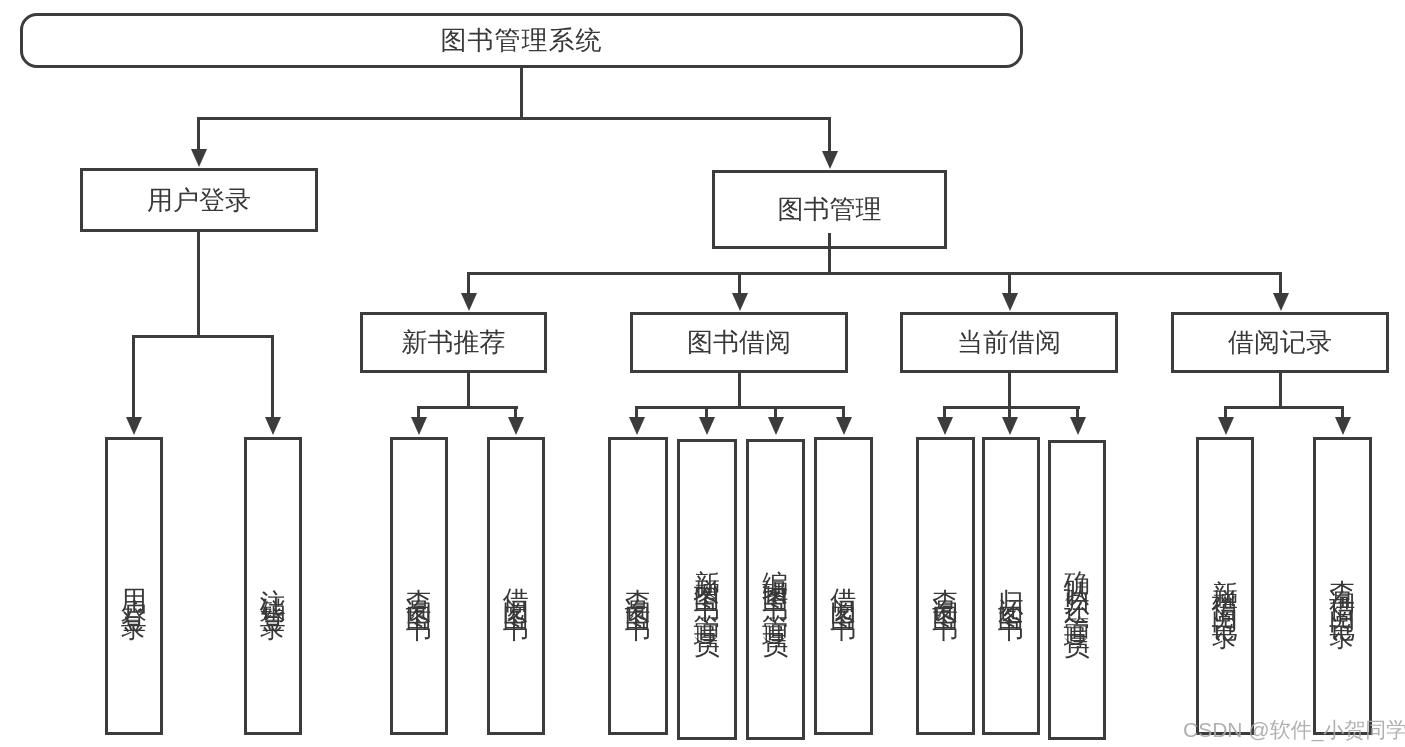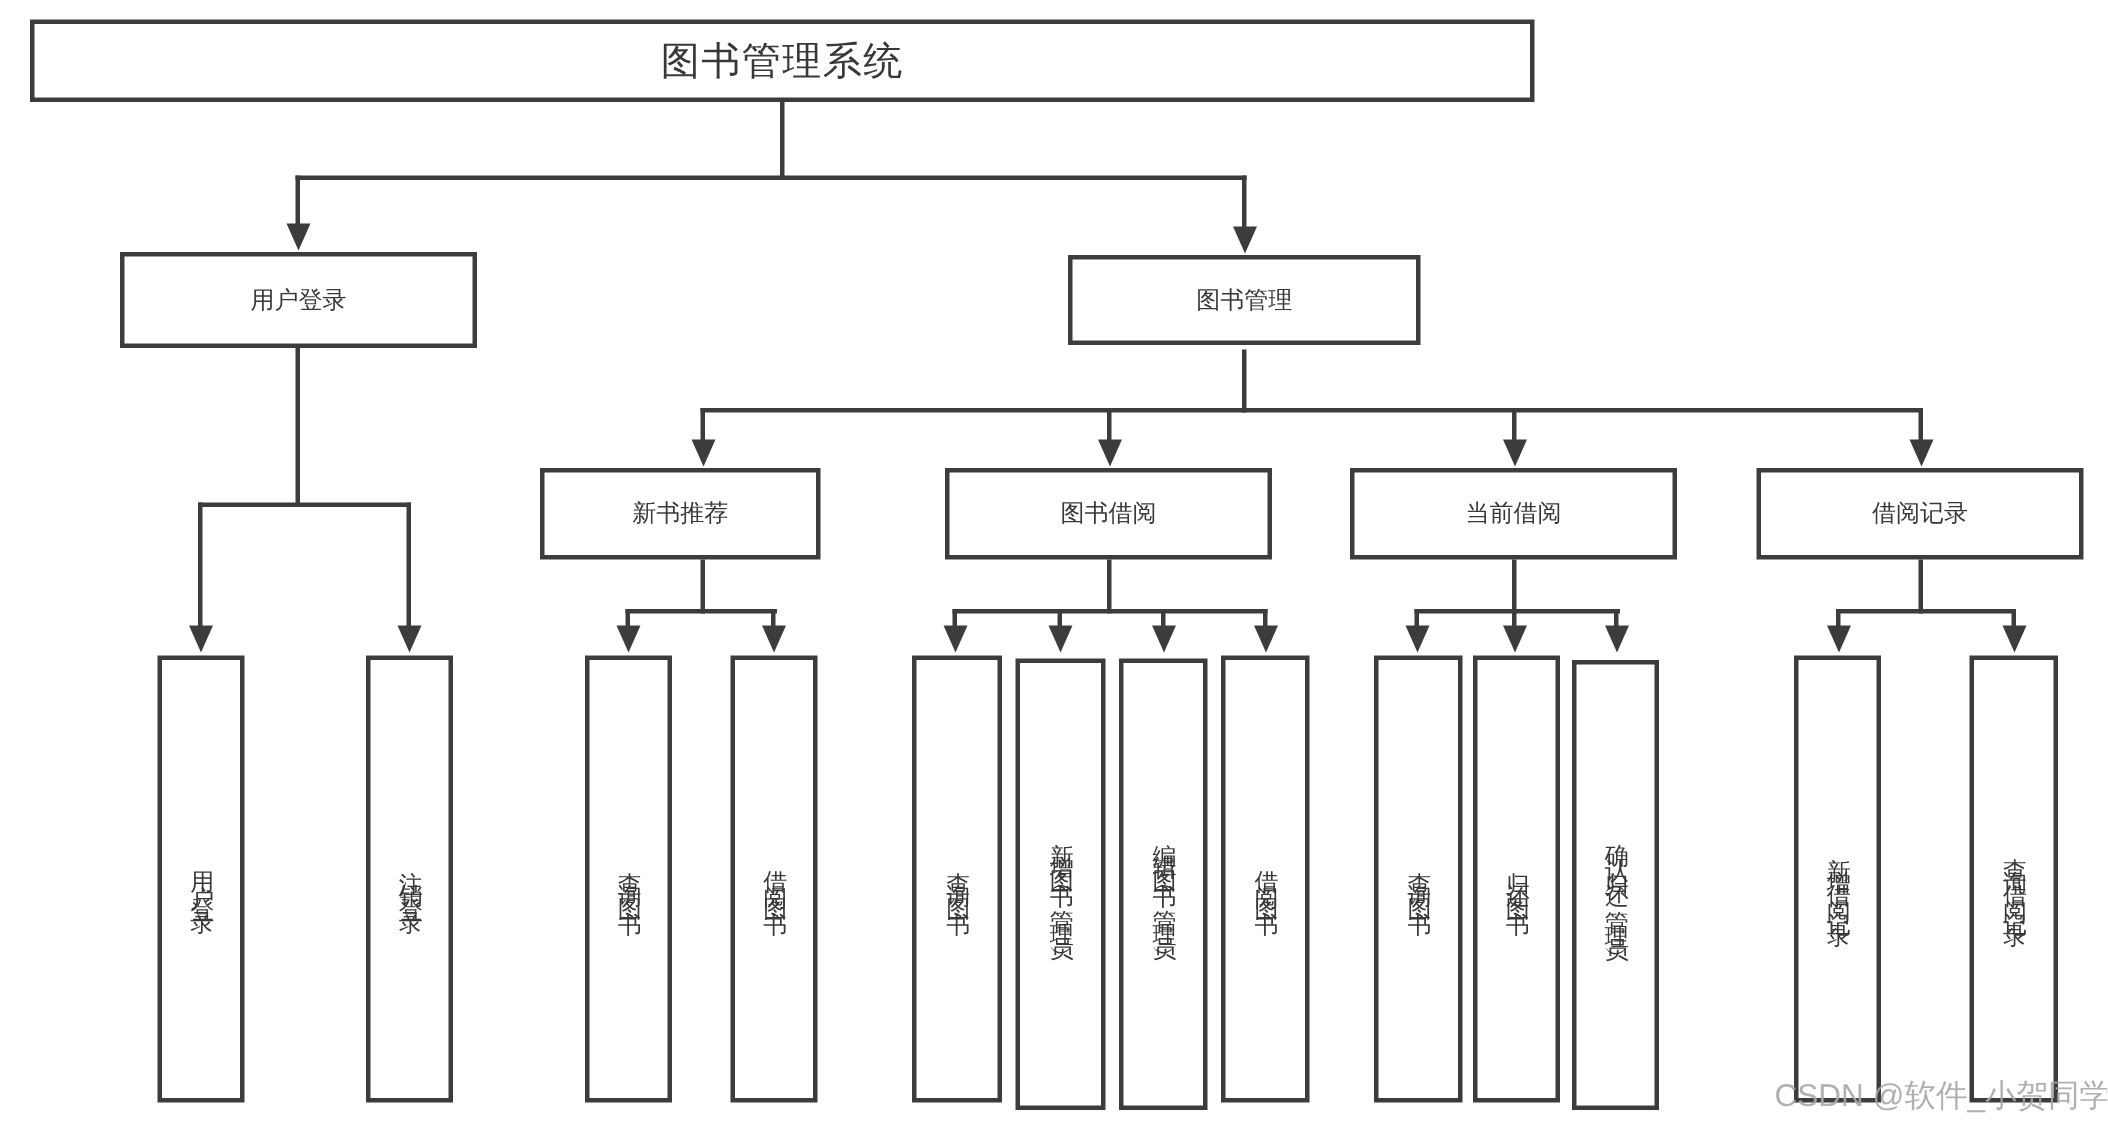--- a/index.html
+++ b/index.html
@@ -18,21 +18,21 @@
     overflow:hidden;
   }
   .box{
     position:absolute;
     box-sizing:border-box;
     border:3px solid var(--line);
     background:var(--background);
     display:flex;
     align-items:center;
     justify-content:center;
-    font-size:16px;
+    font-size:26px;
     color:var(--text);
   }
   .box.root{font-size:26px;letter-spacing:1px;}
   .vtext{
     writing-mode:vertical-rl;
     text-orientation:mixed;
     letter-spacing:9px;
     line-height:1.1;
     white-space:nowrap;
   }
@@ -55,29 +55,29 @@
     opacity:.9;
     z-index:10;
     white-space:nowrap;
   }
 </style>
 </head>
 <body>
 
 <div id="stage">
 
-  <div class="box root" style="left:20px;top:13px;width:1003px;height:55px;">
+  <div class="box root" style="left:20px;top:13px;width:1003px;height:55px;border-radius:17px;">
     <span>图书管理系统</span>
   </div>
 
   <div class="box" style="left:80px;top:168px;width:238px;height:64px;">
     <span>用户登录</span>
   </div>
 
-  <div class="box" style="left:712px;top:170px;width:235px;height:60px;font-family:Liberation Mono, monospace;">
+  <div class="box" style="left:712px;top:170px;width:235px;height:79px;font-family:Liberation Mono, monospace;">
     <span>图书管理</span>
   </div>
 
   <div class="box" style="left:360px;top:312px;width:187px;height:61px;">
     <span>新书推荐</span>
   </div>
 
   <div class="box" style="left:900px;top:312px;width:218px;height:61px;">
     <span>当前借阅</span>
   </div>

